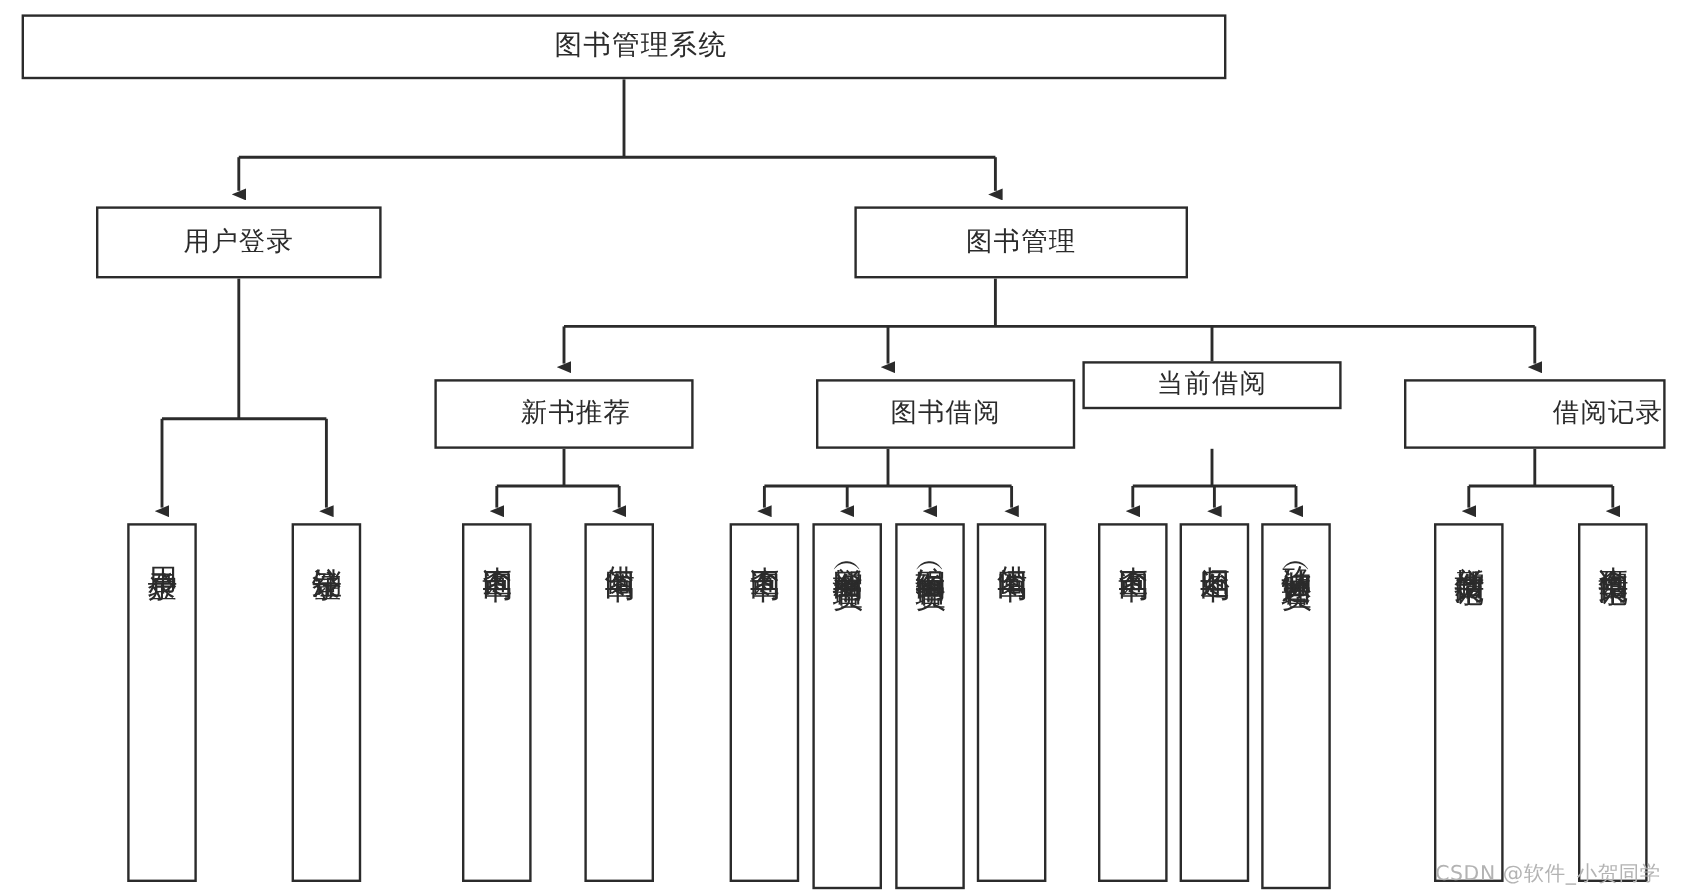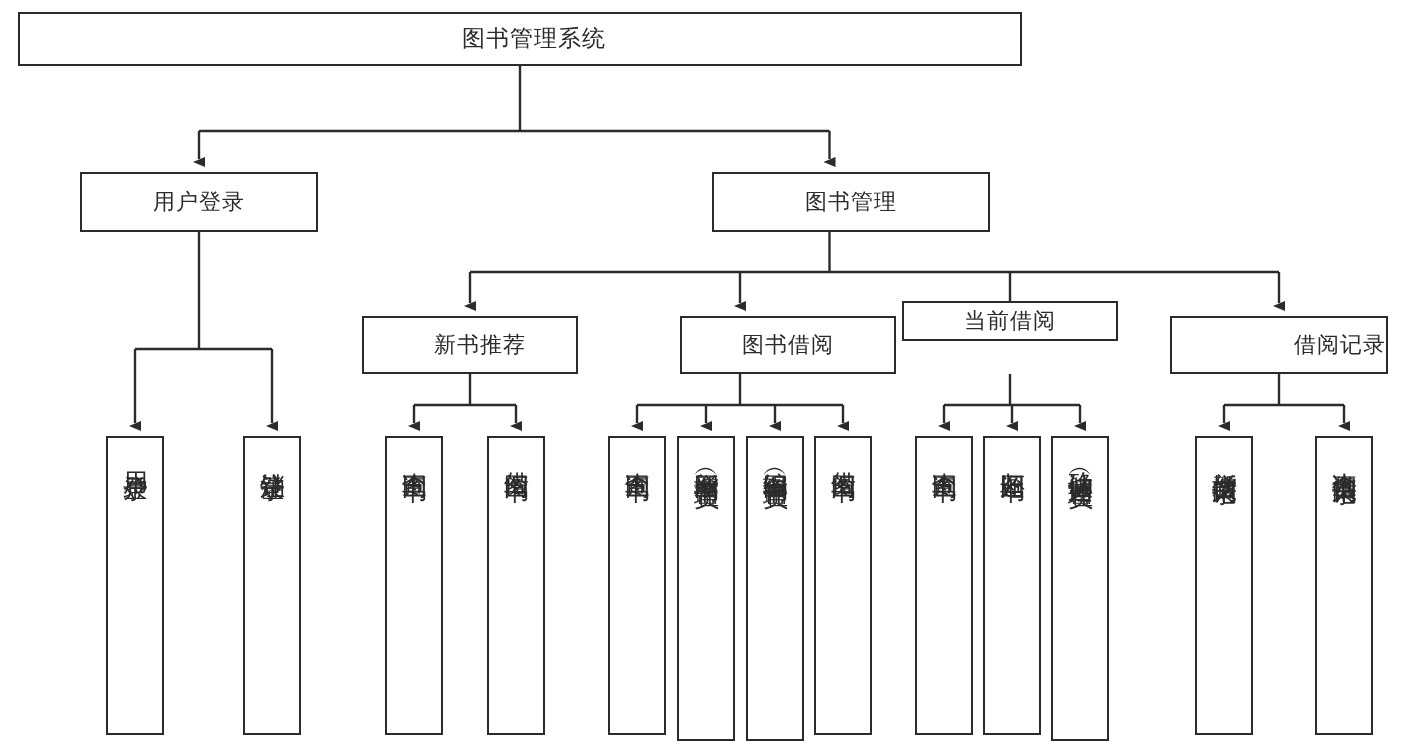--- a/index.html
+++ b/index.html
@@ -168,13 +168,14 @@
         <span class="label">确认归还（管理员）</span>
       </div>
       <div class="node vert" style="left: 1195px; top: 436px; width: 58px; height: 299px;">
         <span class="label">新增借阅记录</span>
       </div>
       <div class="node vert" style="left: 1315px; top: 436px; width: 58px; height: 299px;">
         <span class="label">查询借阅记录</span>
       </div>
     </div>
 
+  <div class="watermark" style="left: 1196px; top: 716px; color: rgb(179, 179, 179);">CSDN @软件_小贺同学</div>
 </div>
 
 </body></html>

